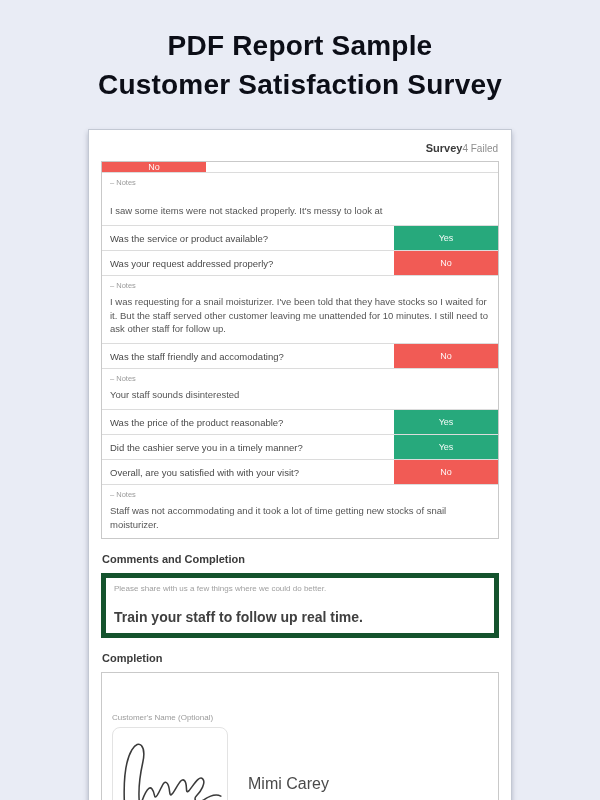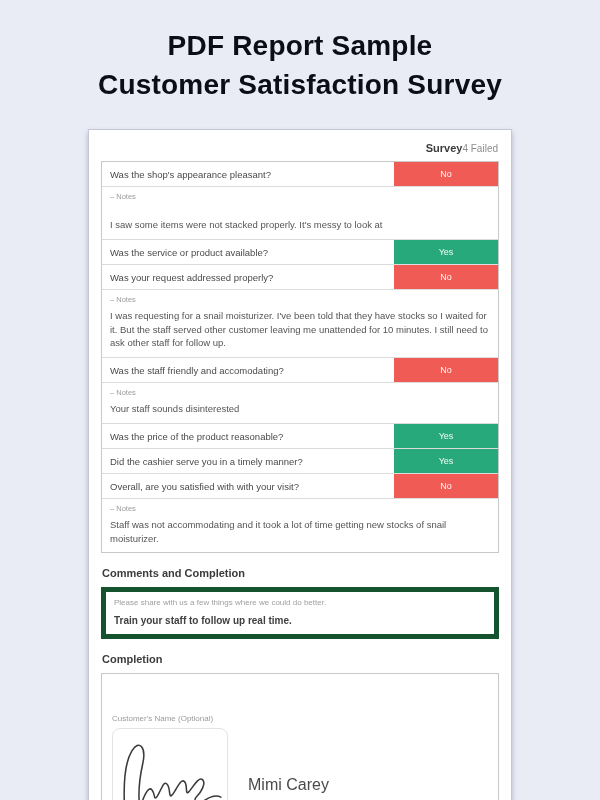--- a/index.html
+++ b/index.html
@@ -76,24 +76,24 @@
     margin: 14px 1px 0;
   }
 
   .comments-box {
     margin-top: 8px;
     border: 5px solid #14532d;
     padding: 6px 8px 8px;
   }
   .comments-prompt { font-size: 8px; color: #a0a0a0; }
   .comments-response {
-    font-size: 10px;
+    font-size: 14px;
     color: #404040;
     font-weight: bold;
-    margin-top: 8px;
+    margin-top: 16px;
   }
 
   .completion-box {
     margin-top: 8px;
     border: 1px solid #c9c9c9;
     padding: 8px 10px 10px;
   }
   .field-label { font-size: 8px; color: #9b9b9b; margin-top: 32px; }
   .signature-area { display: flex; margin-top: 5px; }
   .signature-pad {
@@ -118,21 +118,20 @@
 
 <div class="doc-card">
 
   <div class="survey-header">
     <span class="survey-heading">Survey</span>
     <span class="fail-summary">4 Failed</span>
   </div>
 
   <div class="survey-table">
     <div class="q-row">
-      <div class="q-text">Was the shop's appearance pleasant?</div>
       <div class="q-answer" style="background: rgb(241, 91, 85);">No</div>
     </div>
 
     <div class="notes-row tall">
       <div class="notes-label">– Notes</div>
       <div class="notes-text">I saw some items were not stacked properly. It's messy to look at</div>
     </div>
 
     <div class="q-row">
       <div class="q-text">Was the service or product available?</div>

